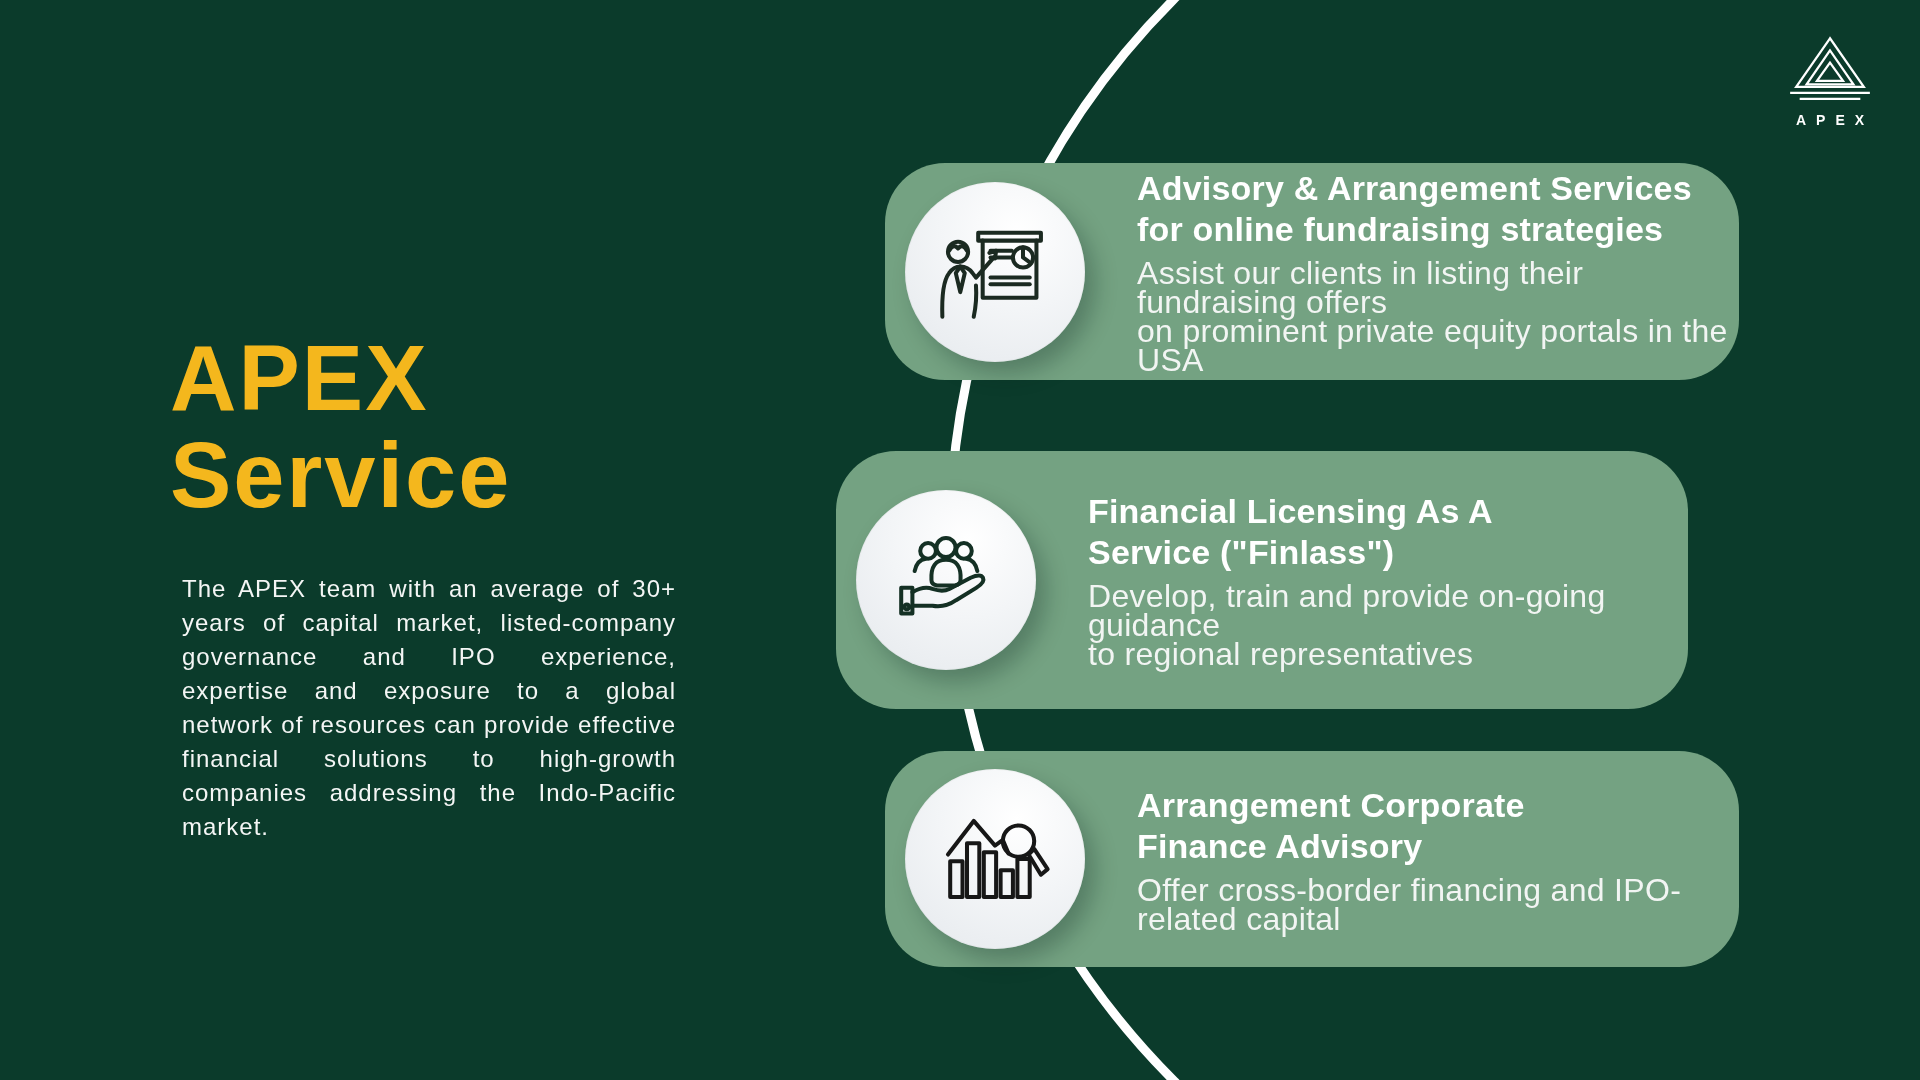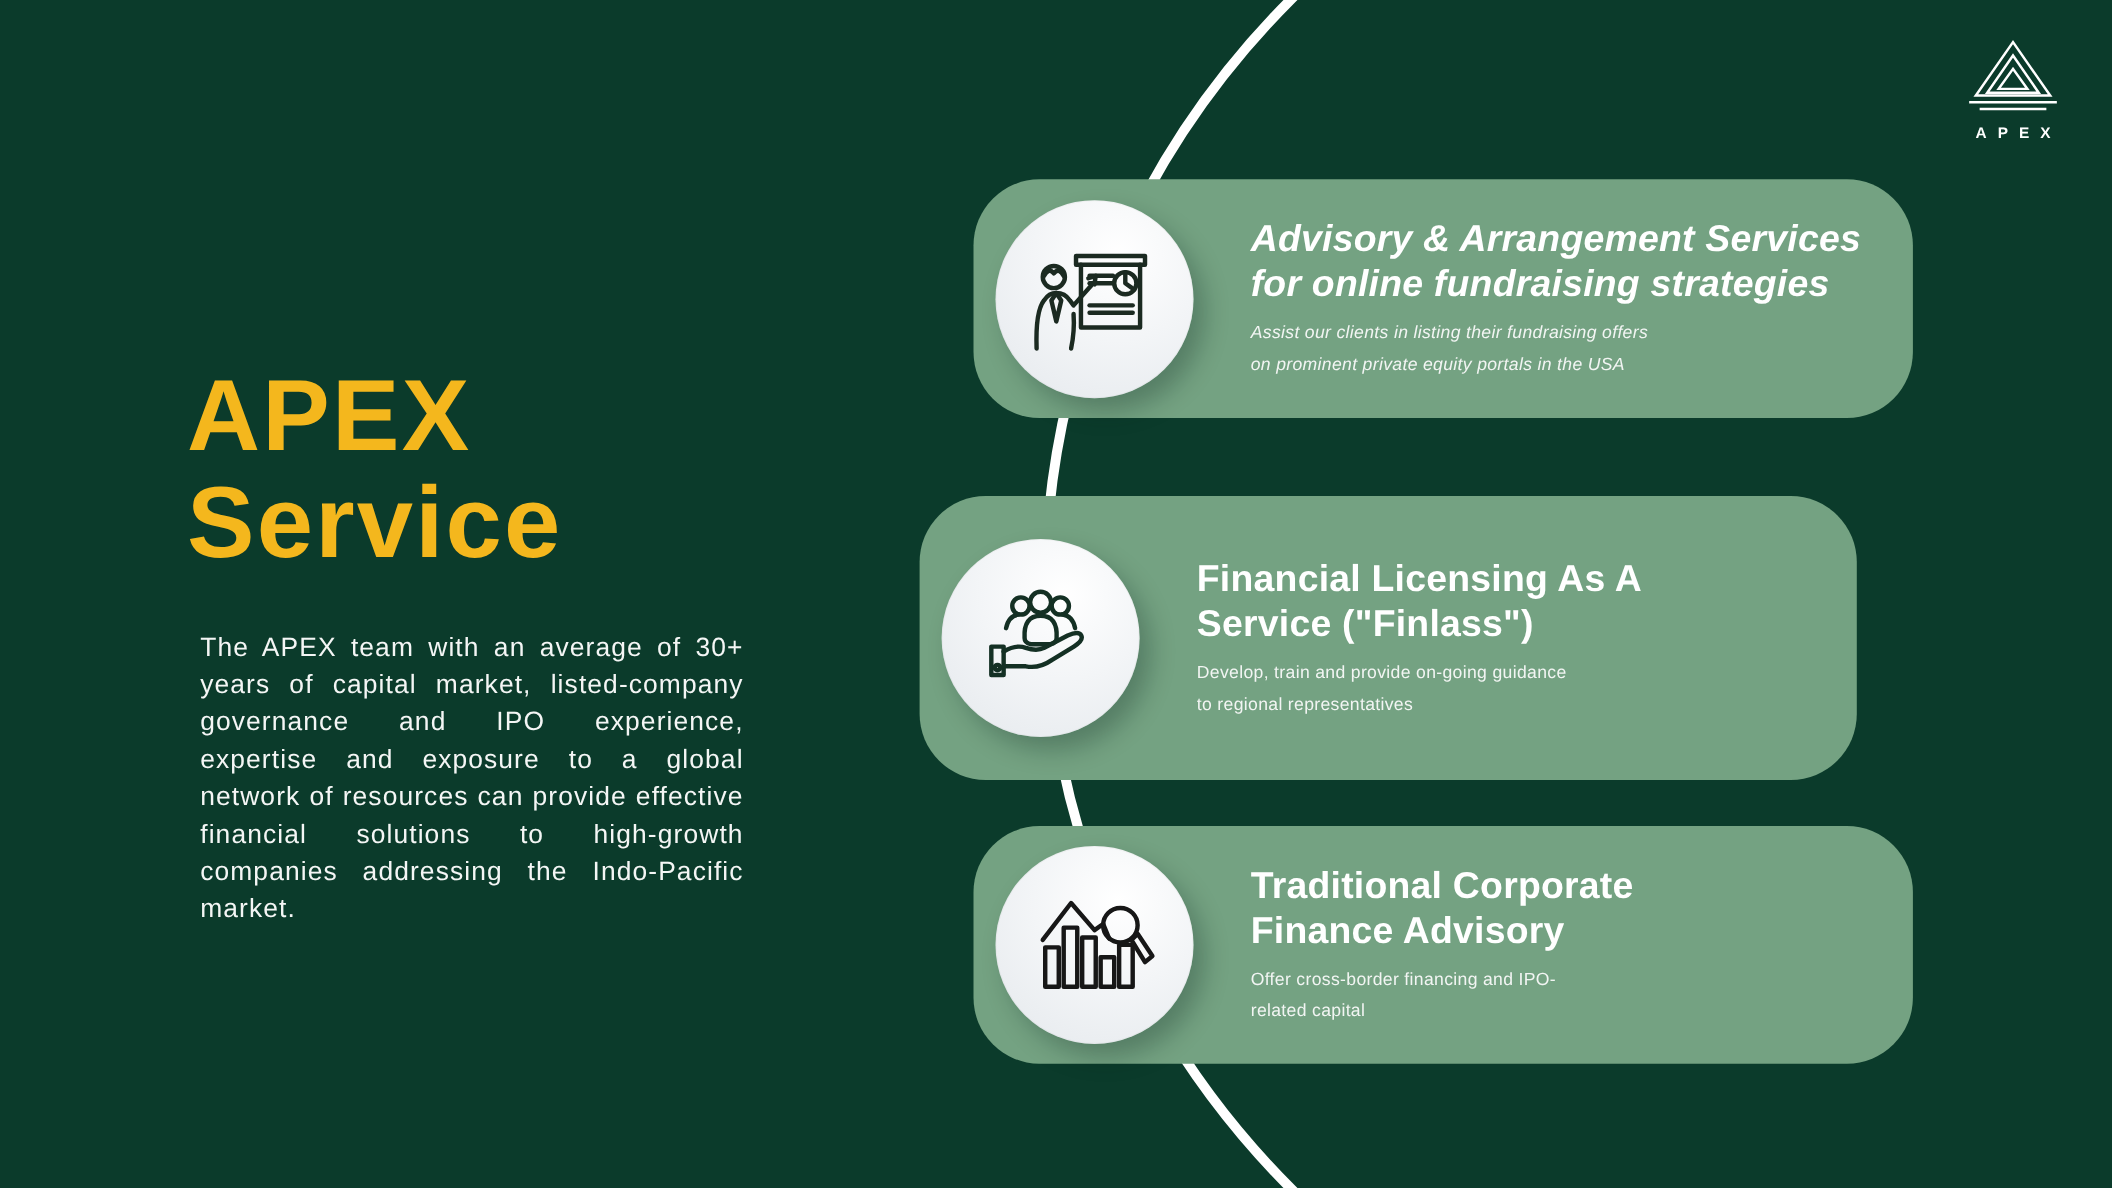--- a/index.html
+++ b/index.html
@@ -27,37 +27,37 @@
   .logo-word{
     color:#fff;font-size:14px;font-weight:700;letter-spacing:10px;
     margin-top:3px;padding-left:10px; 
   }
   
   .card{
     position:absolute;z-index:2;display:flex;align-items:center;
     background:var(--card,#74A282);border-radius:60px;
     padding-left:20px;gap:52px;box-sizing:border-box;
   }
-  .c1{left:885px;top:163px;width:854px;height:217px;font-style:italic;}
+  .c1{left:885px;top:163px;width:854px;height:217px;}
   .c2{left:836px;top:451px;width:852px;height:258px;}
   .c3{left:885px;top:751px;width:854px;height:216px;}
   .icon-circle{
     flex:0 0 auto;width:180px;height:180px;border-radius:50%;
     background:radial-gradient(circle at 62% 28%, #ffffff 0%, #f3f5f7 45%, #e4e8ec 100%);
     box-shadow:10px 12px 22px rgba(7,34,24,.28), inset 0 0 0 1px rgba(0,0,0,.03);
     display:flex;align-items:center;justify-content:center;
   }
   .icon-circle svg{width:112px;height:112px;}
   .card-text{display:flex;flex-direction:column;gap:9px;}
   .card-title{
     margin:0;color:#fff;font-size:34px;line-height:41px;font-weight:600;
     letter-spacing:.2px;white-space:pre-line;
   }
   .card-desc{
-    margin:0;color:#F2F5F3;font-size:16px;line-height:29px;font-weight:400;
+    margin:0;color:#F2F5F3;font-size:32px;line-height:29px;font-weight:400;
     letter-spacing:.3px;white-space:pre-line;
   }
   .stroke{fill:none;stroke:#1B2A21;stroke-width:3.6;stroke-linecap:round;stroke-linejoin:round;}
 </style>
 </head>
 <body>
 
 <div class="stage">
 
   <svg class="arc-svg" width="1920" height="1080" aria-hidden="true">
@@ -143,20 +143,20 @@
           <path d="M40 44 H51 V84 H40 Z"></path>
           <path d="M55 60 H66 V84 H55 Z"></path>
           <path d="M70 50 H81 V84 H70 Z"></path>
           <path d="M8 46 L31 16 L50 38 L57 33 L62 45"></path>
           <circle cx="71" cy="34" r="14"></circle>
           <path d="M80 46 L85 41 L97 59 L91 64 Z"></path>
         </g>
       </svg>
     </div>
     <div class="card-text">
-      <h2 class="card-title">Traditional Corporate
+      <h2 class="card-title">Arrangement Corporate
 Finance Advisory</h2>
       <p class="card-desc">Offer cross-border financing and IPO-
 related capital</p>
     </div>
   </section>
 
 </div>
 
 </body></html>

